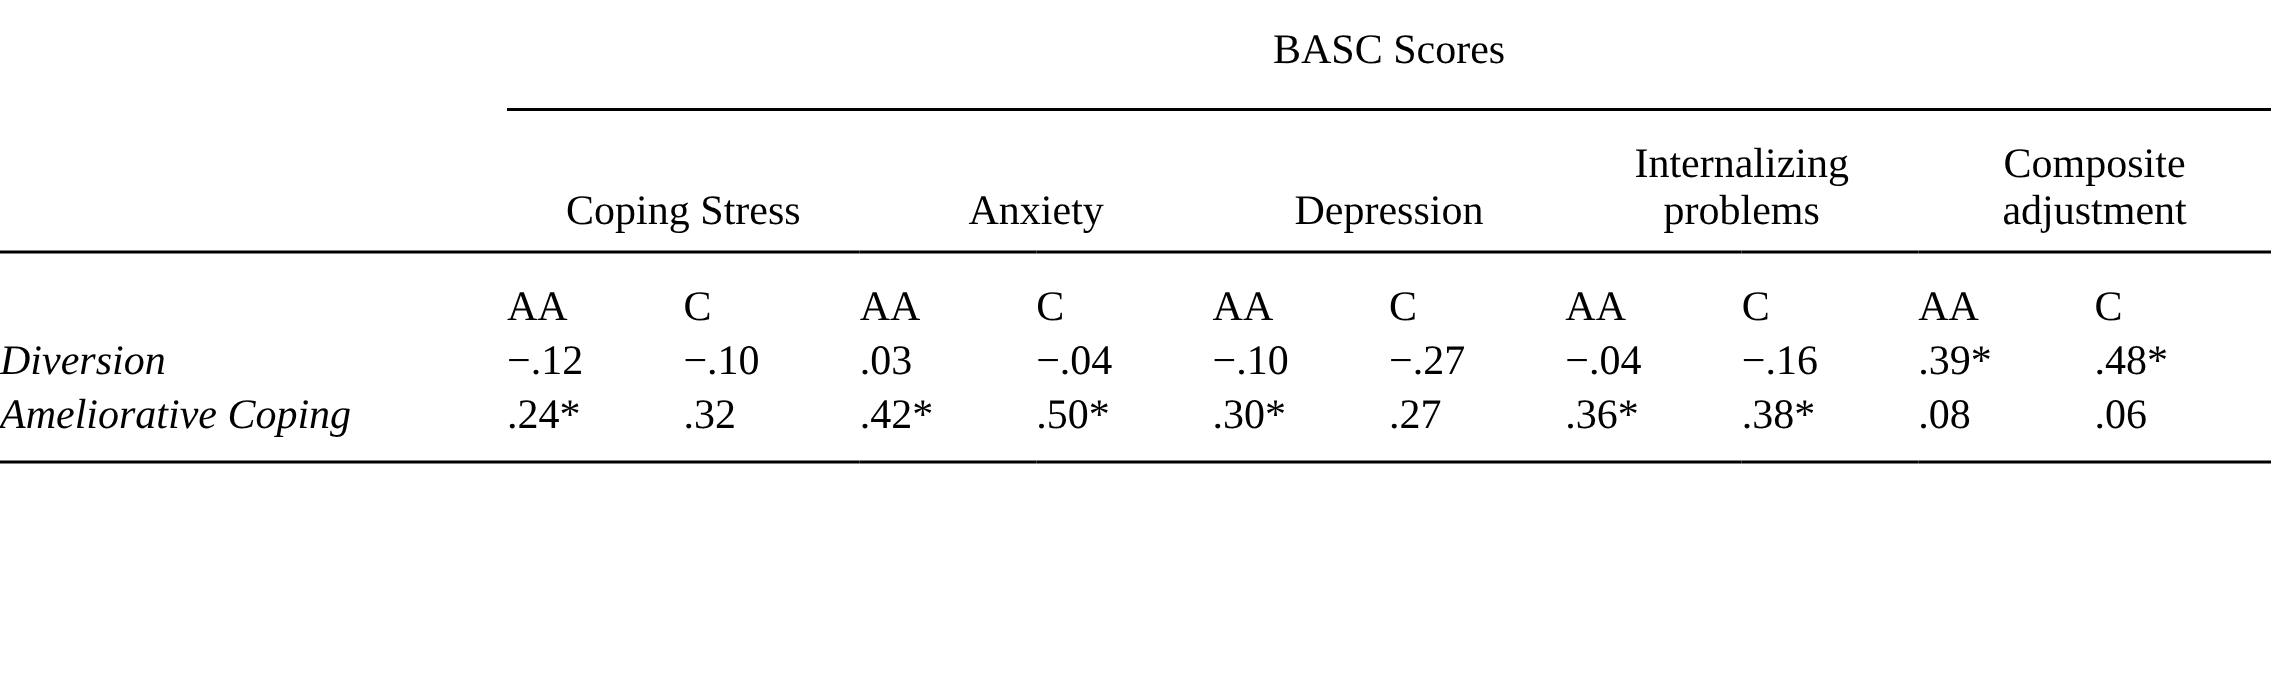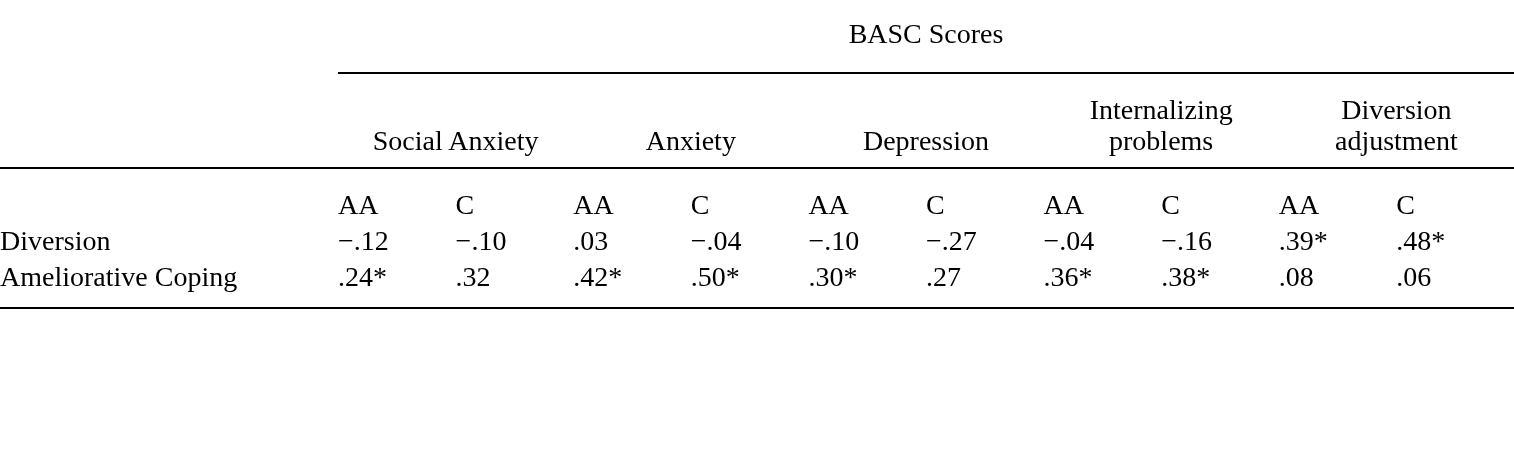--- a/index.html
+++ b/index.html
@@ -82,20 +82,21 @@
     padding-bottom: 2px;
   }
 
   
   .row-label {
     text-align: left;
     font-size: 28px;
     padding-top: 2px;
     padding-bottom: 2px;
     white-space: nowrap;
+    font-style: italic;
   }
   .cell {
     font-size: 28px;
     padding-top: 2px;
     padding-bottom: 2px;
     padding-right: 26px;
     white-space: nowrap;
   }
 
   
@@ -136,25 +137,25 @@
 
       <tr class="rule-under-basc">
         <td></td>
         <td colspan="10">
           <div class="ruleline"></div>
         </td>
       </tr>
 
       <tr>
         <td></td>
-        <td class="group-head" colspan="2">Social Anxiety</td>
+        <td class="group-head" colspan="2">Coping Stress</td>
         <td class="group-head" colspan="2">Anxiety</td>
         <td class="group-head" colspan="2">Depression</td>
         <td class="group-head" colspan="2">Internalizing problems</td>
-        <td class="group-head" colspan="2">Diversion adjustment</td>
+        <td class="group-head" colspan="2">Composite adjustment</td>
       </tr>
 
       <tr class="rule-full">
         <td colspan="11"></td>
       </tr>
 
       <tr>
         <td></td>
         <td class="sub-head">AA</td>
         <td class="sub-head">C</td>

